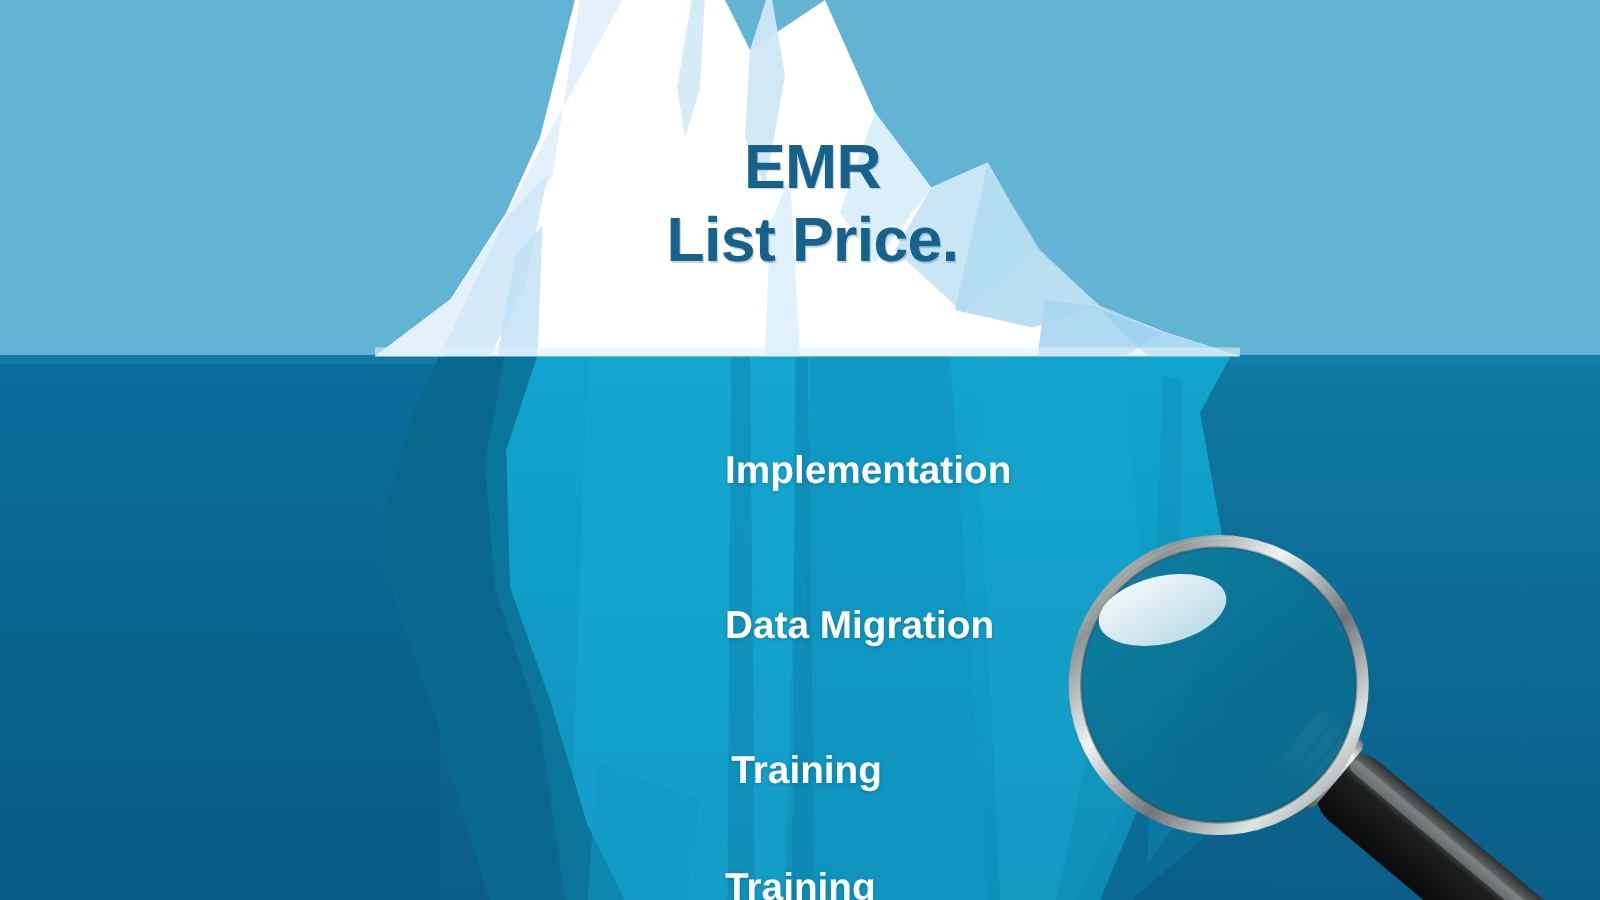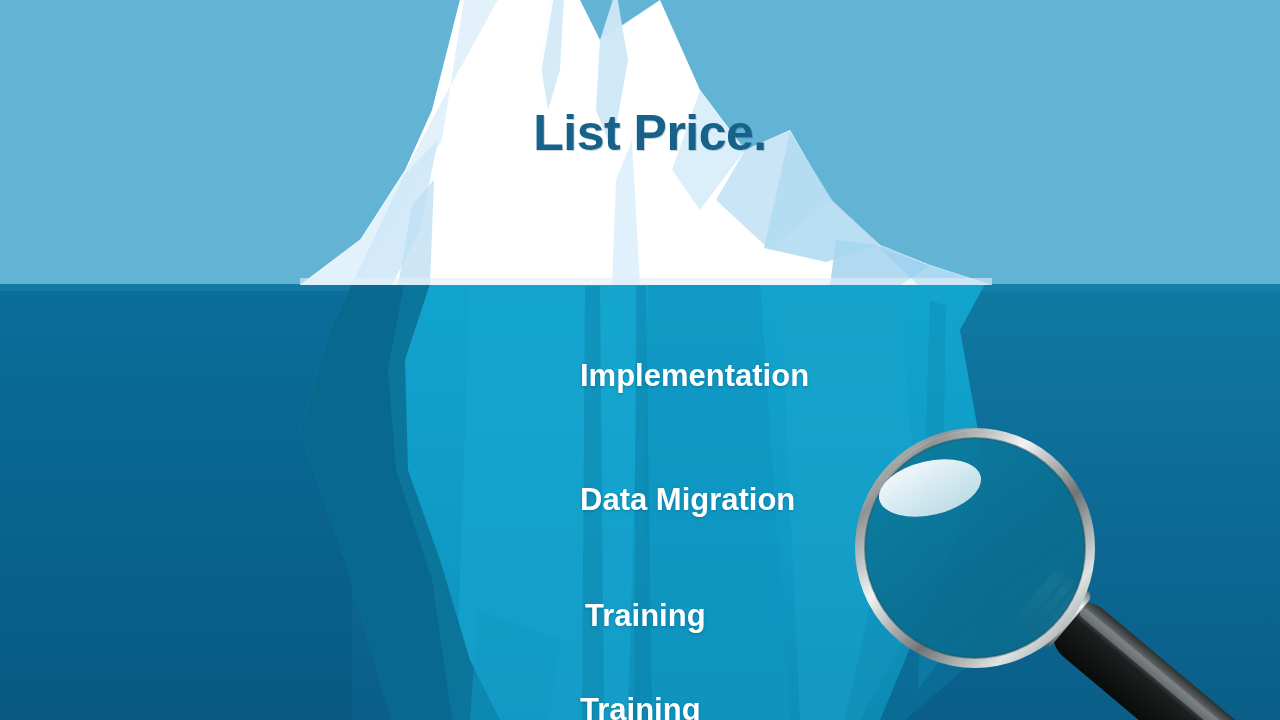--- a/index.html
+++ b/index.html
@@ -177,20 +177,21 @@
       <circle cx="975" cy="548" r="115" fill="none" stroke="url(#gradRim)" stroke-width="10"></circle>
       <circle cx="975" cy="548" r="110" fill="none" stroke="#1b4b5e" stroke-width="2" opacity="0.45"></circle>
 
       <path d="M875,495 a113,113 0 0 1 150,-55 a118,118 0 0 0 -150,55 Z" fill="#ffffff" opacity="0.10"></path>
 
       <ellipse cx="930" cy="488" rx="52" ry="27" transform="rotate(-13 930 488)" fill="url(#gradLensHi)"></ellipse>
     </g>
   </svg>
 
   <div id="headline">
+    <span class="line1">EMR</span>
     <span class="line2">List Price.</span>
   </div>
 
   <div class="cost-label" id="label-0">Implementation</div>
   <div class="cost-label" id="label-1">Data Migration</div>
   <div class="cost-label" id="label-2">Training</div>
   <div class="cost-label" id="label-3">Training</div>
 
 </div>
 

